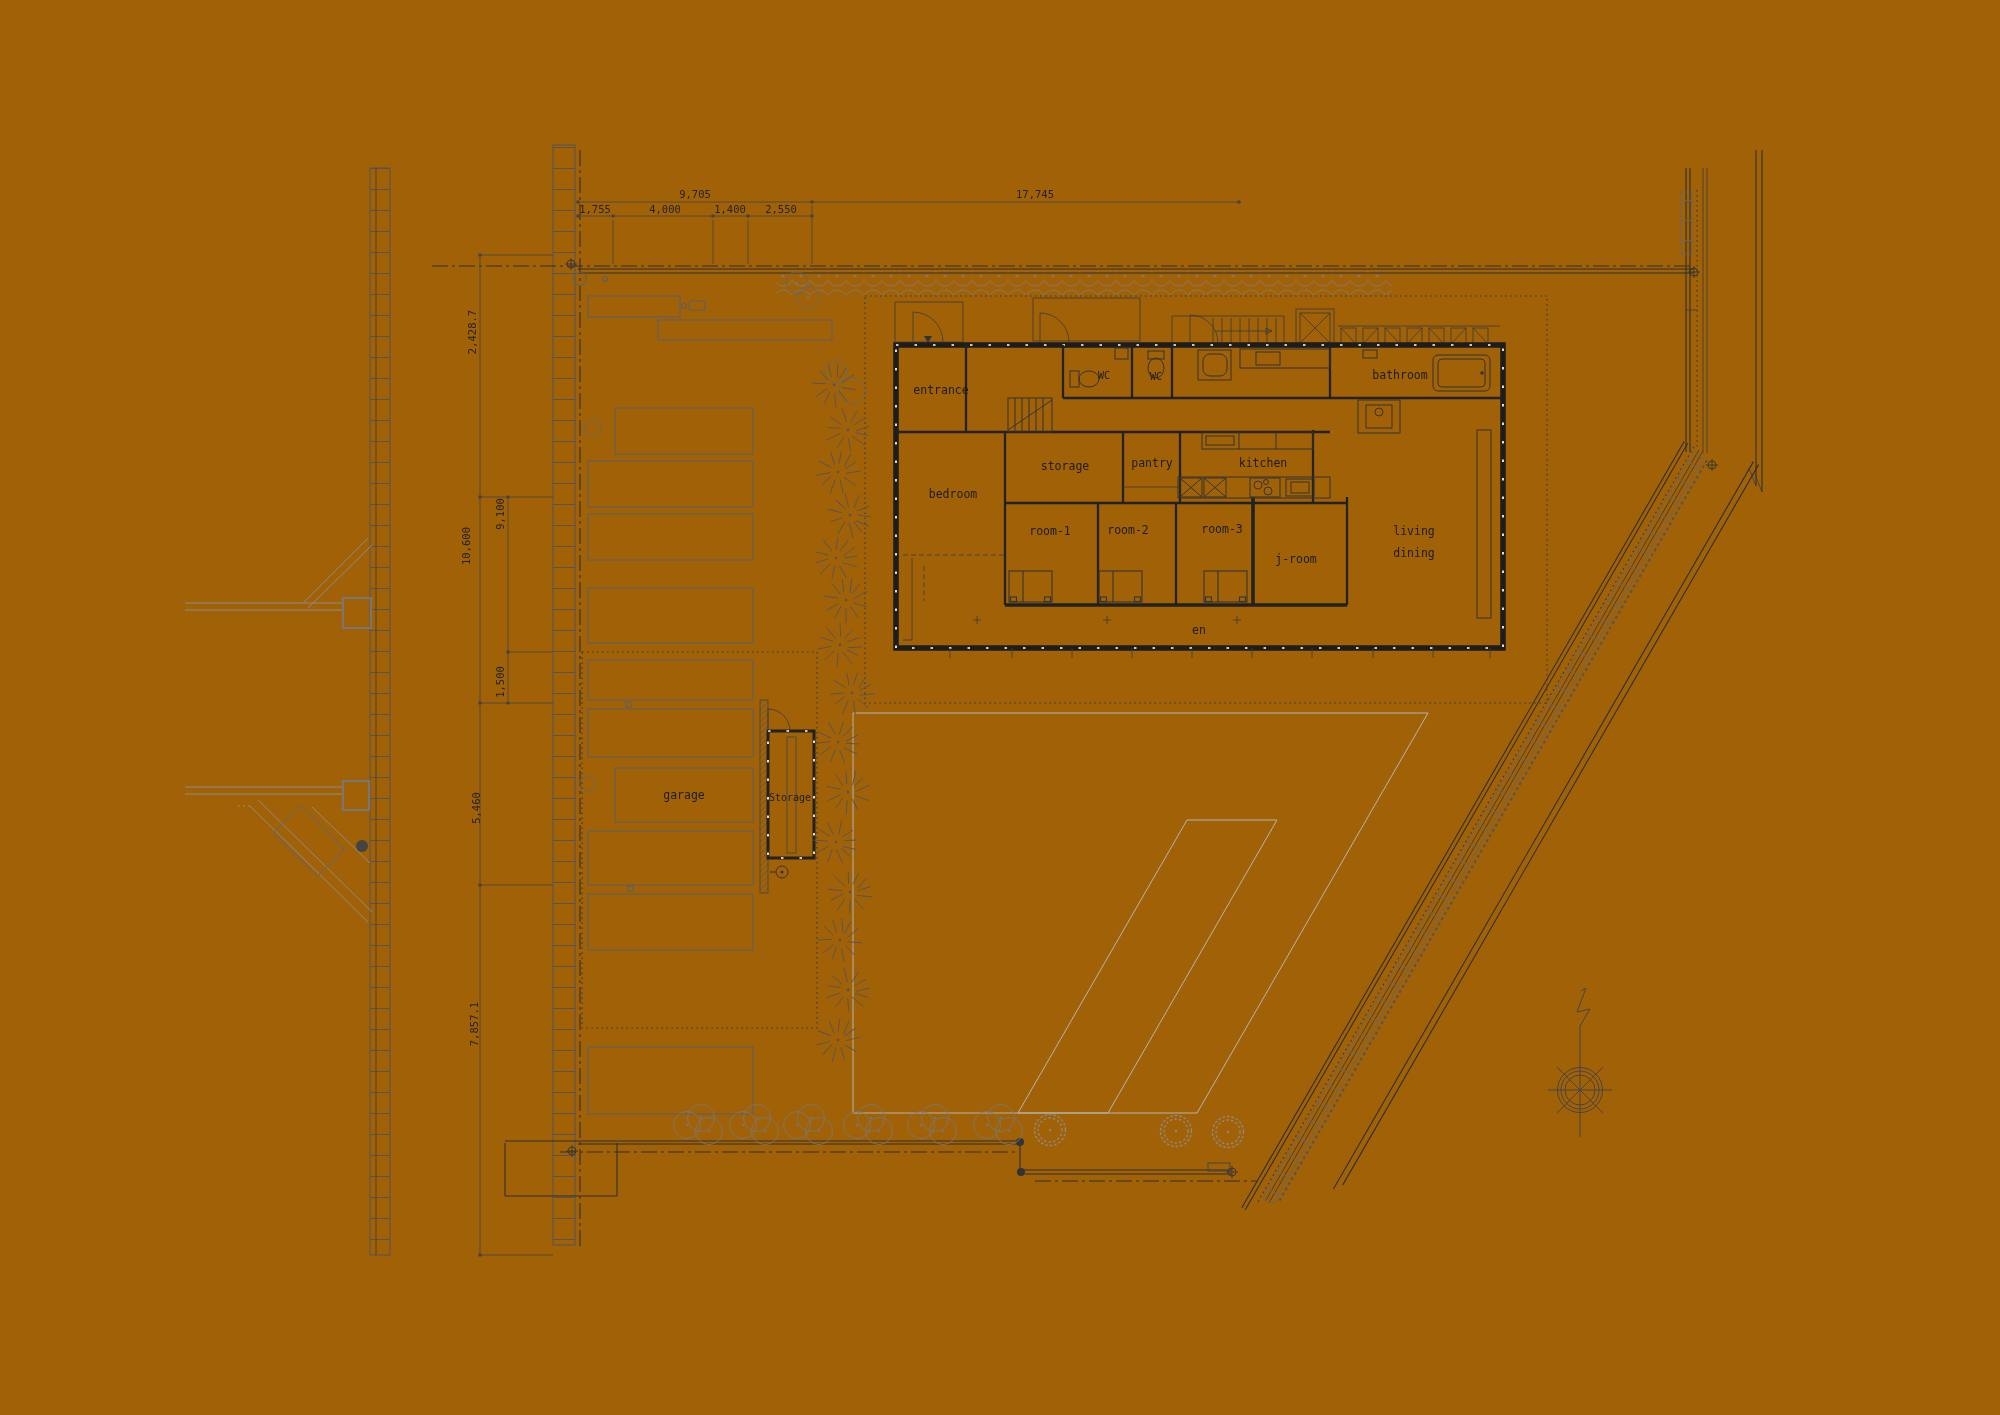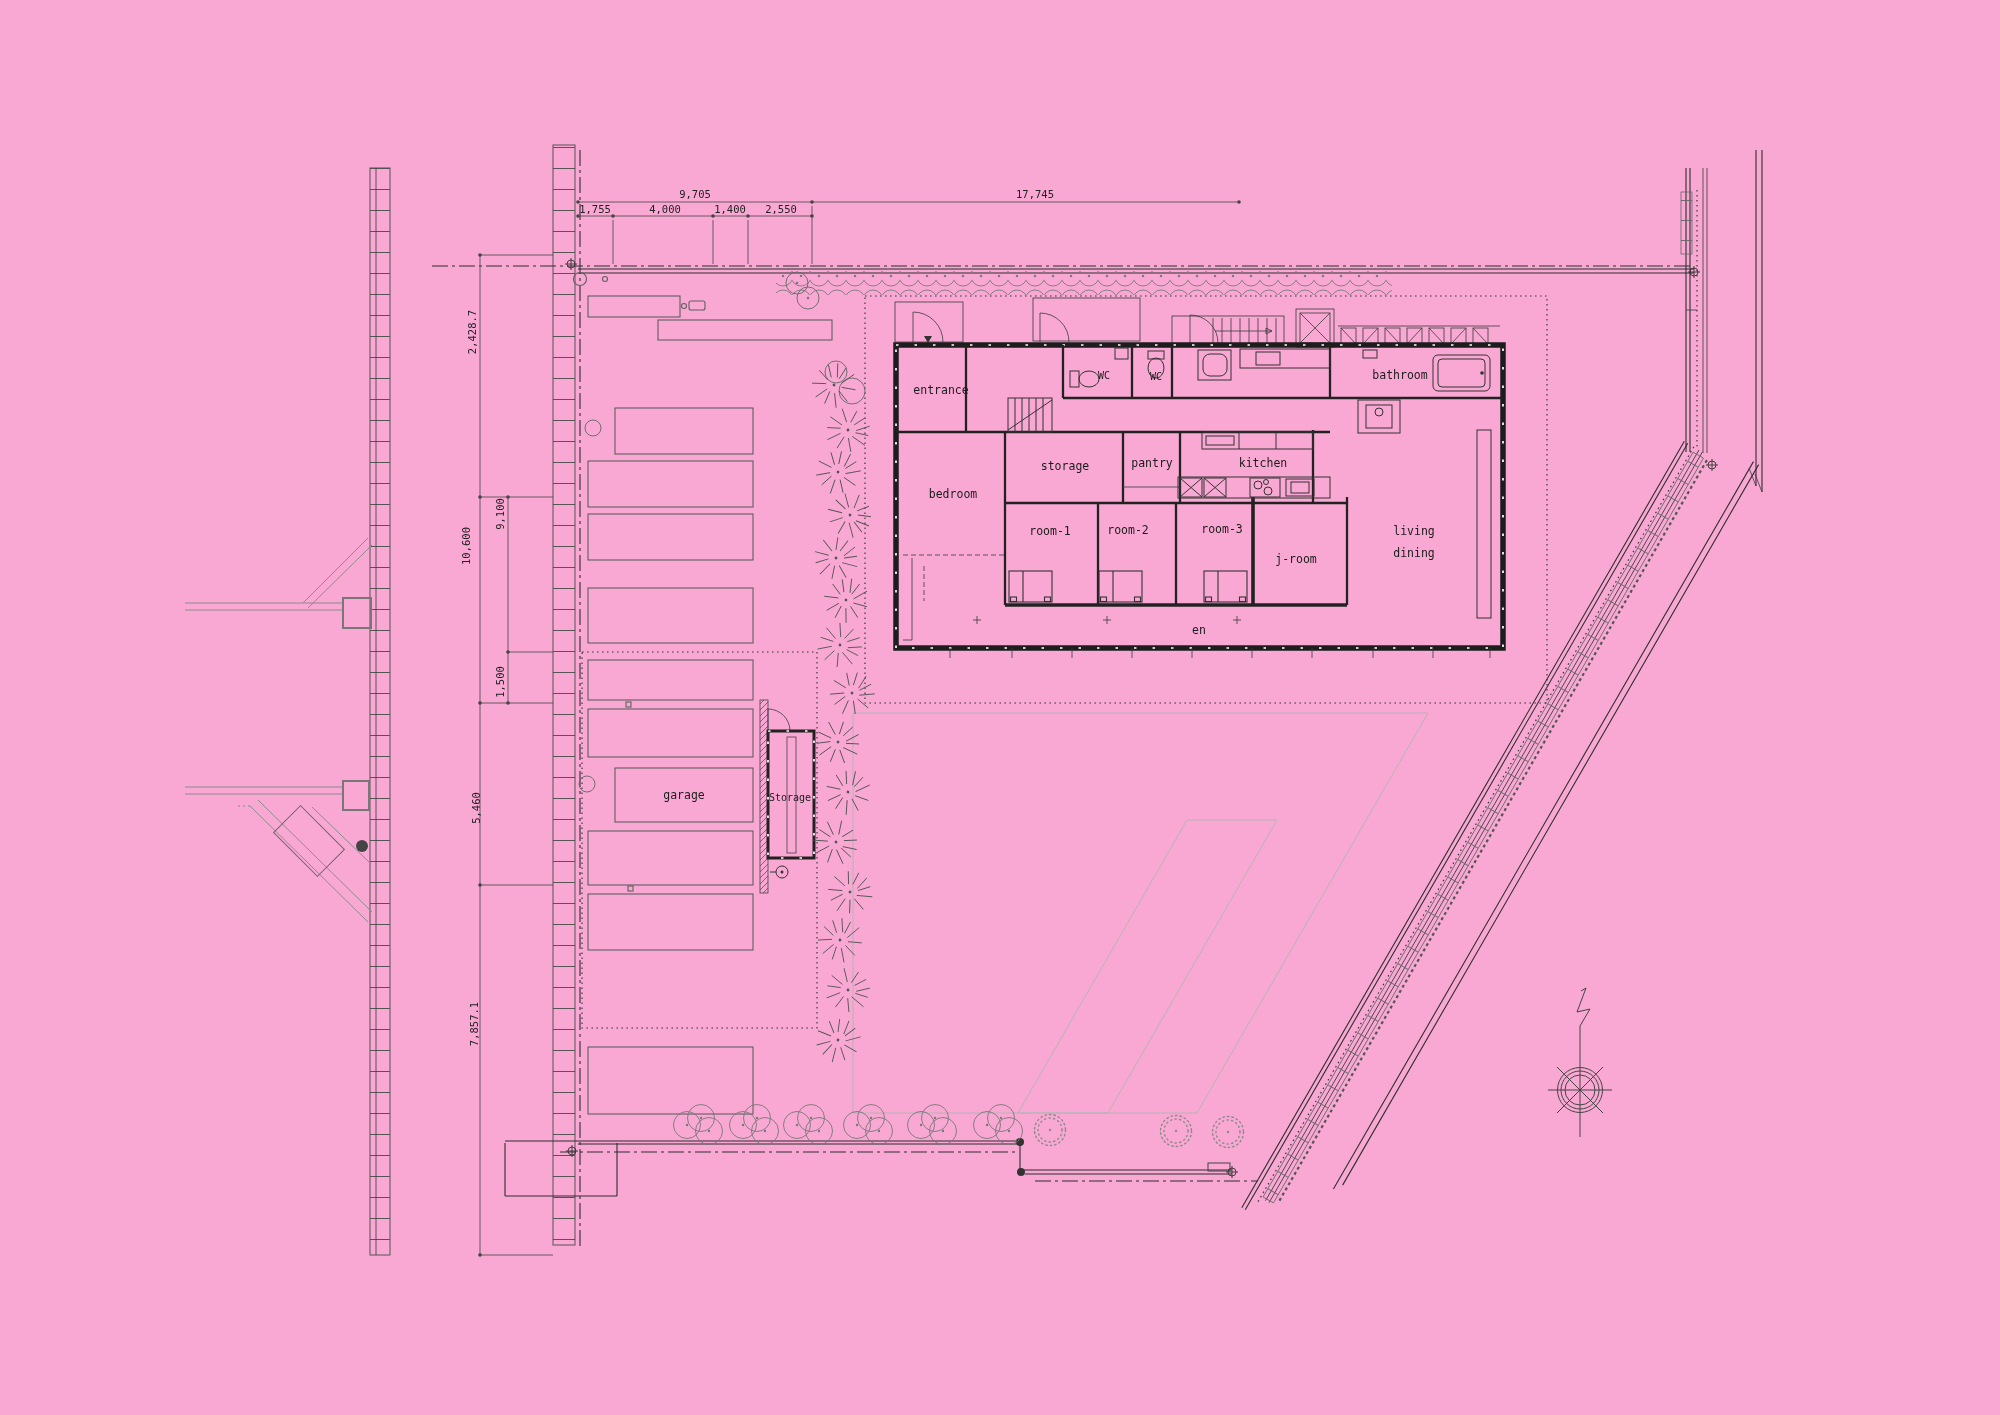--- a/index.html
+++ b/index.html
@@ -1,16 +1,16 @@
 <!DOCTYPE html>
 <html><head>
 <meta charset="utf-8">
 <style>
   html,body { margin:0; padding:0; background:#ffffff; }
-  #page { position:relative; width:2000px; height:1415px; background:#f9a8d4; overflow:hidden; }
+  #page { position:relative; width:2000px; height:1415px; background:#a16207; overflow:hidden; }
   svg { display:block; }
   text { font-family:"DejaVu Sans Mono","Liberation Mono",monospace; fill:#1c1c1c; }
   .lbl  { font-size:11.5px; text-anchor:middle; }
   .sm   { font-size:10px; text-anchor:middle; }
   .dimt { font-size:10.5px; text-anchor:middle; fill:#222; }
   .ln   { stroke:#2f2f2f; fill:none; stroke-width:1.1; }
   .thin { stroke:#3a3a3a; fill:none; stroke-width:0.8; }
   .gray { stroke:#8c8c8c; fill:none; stroke-width:1; }
   .faint{ stroke:#b4b4b4; fill:none; stroke-width:1; }
   .wall { stroke:#1d1d1d; stroke-width:5.5; fill:none; }

